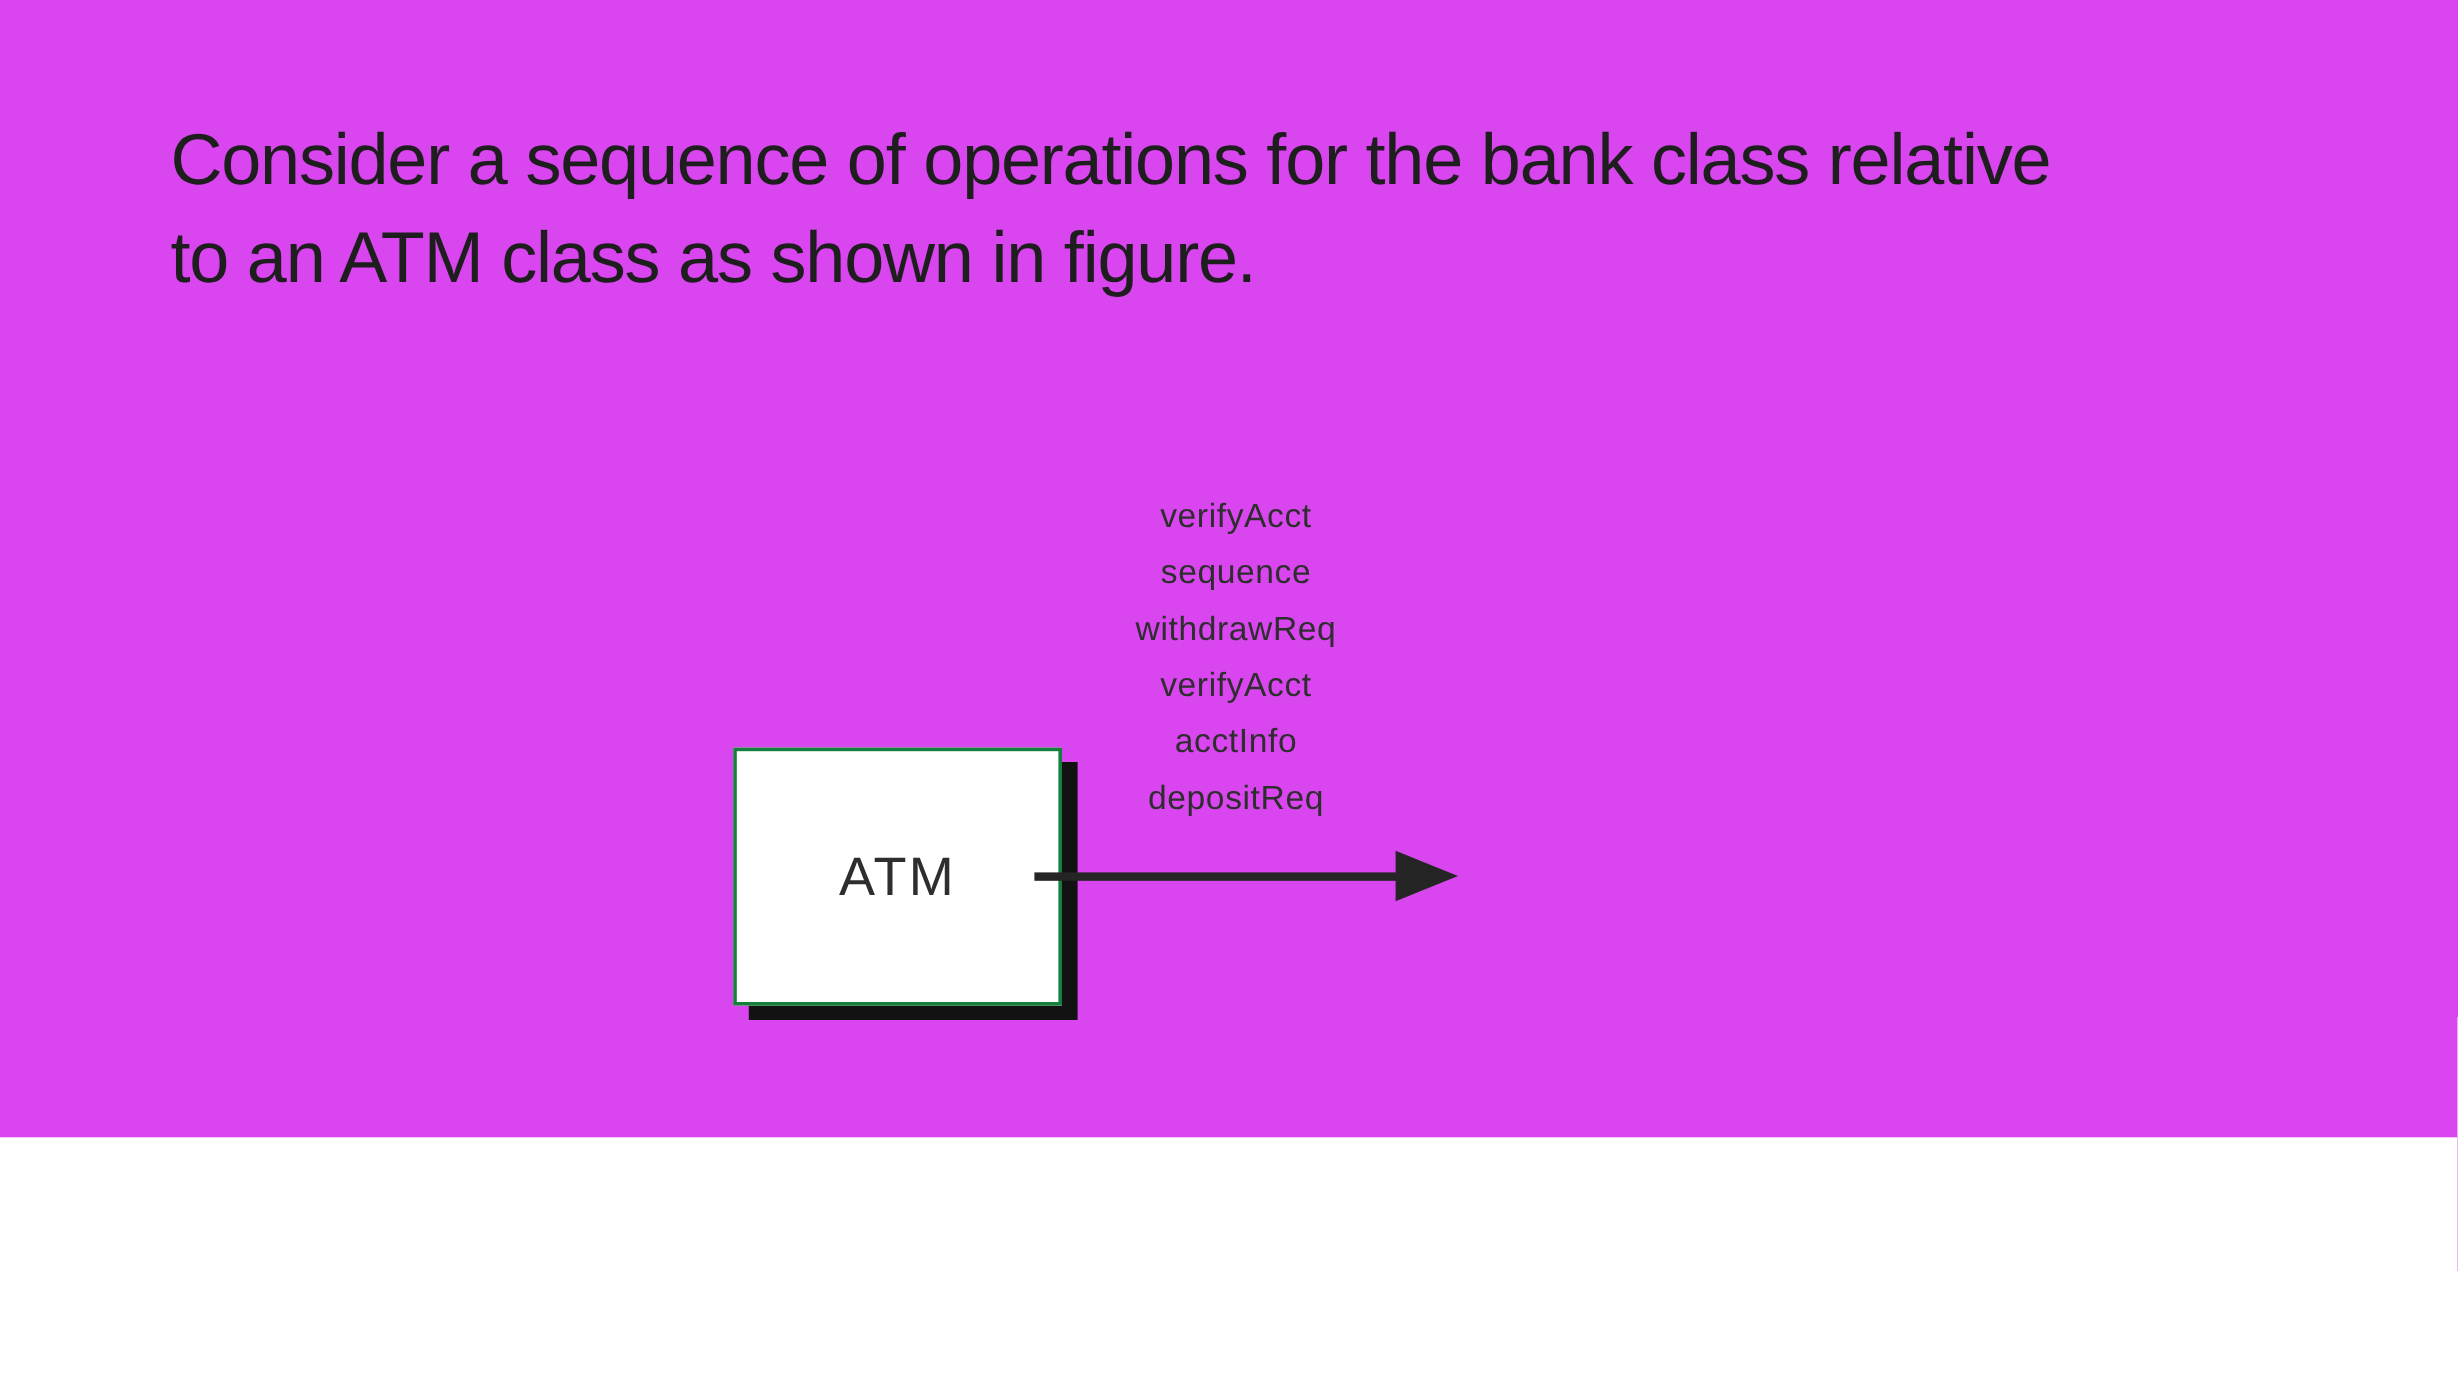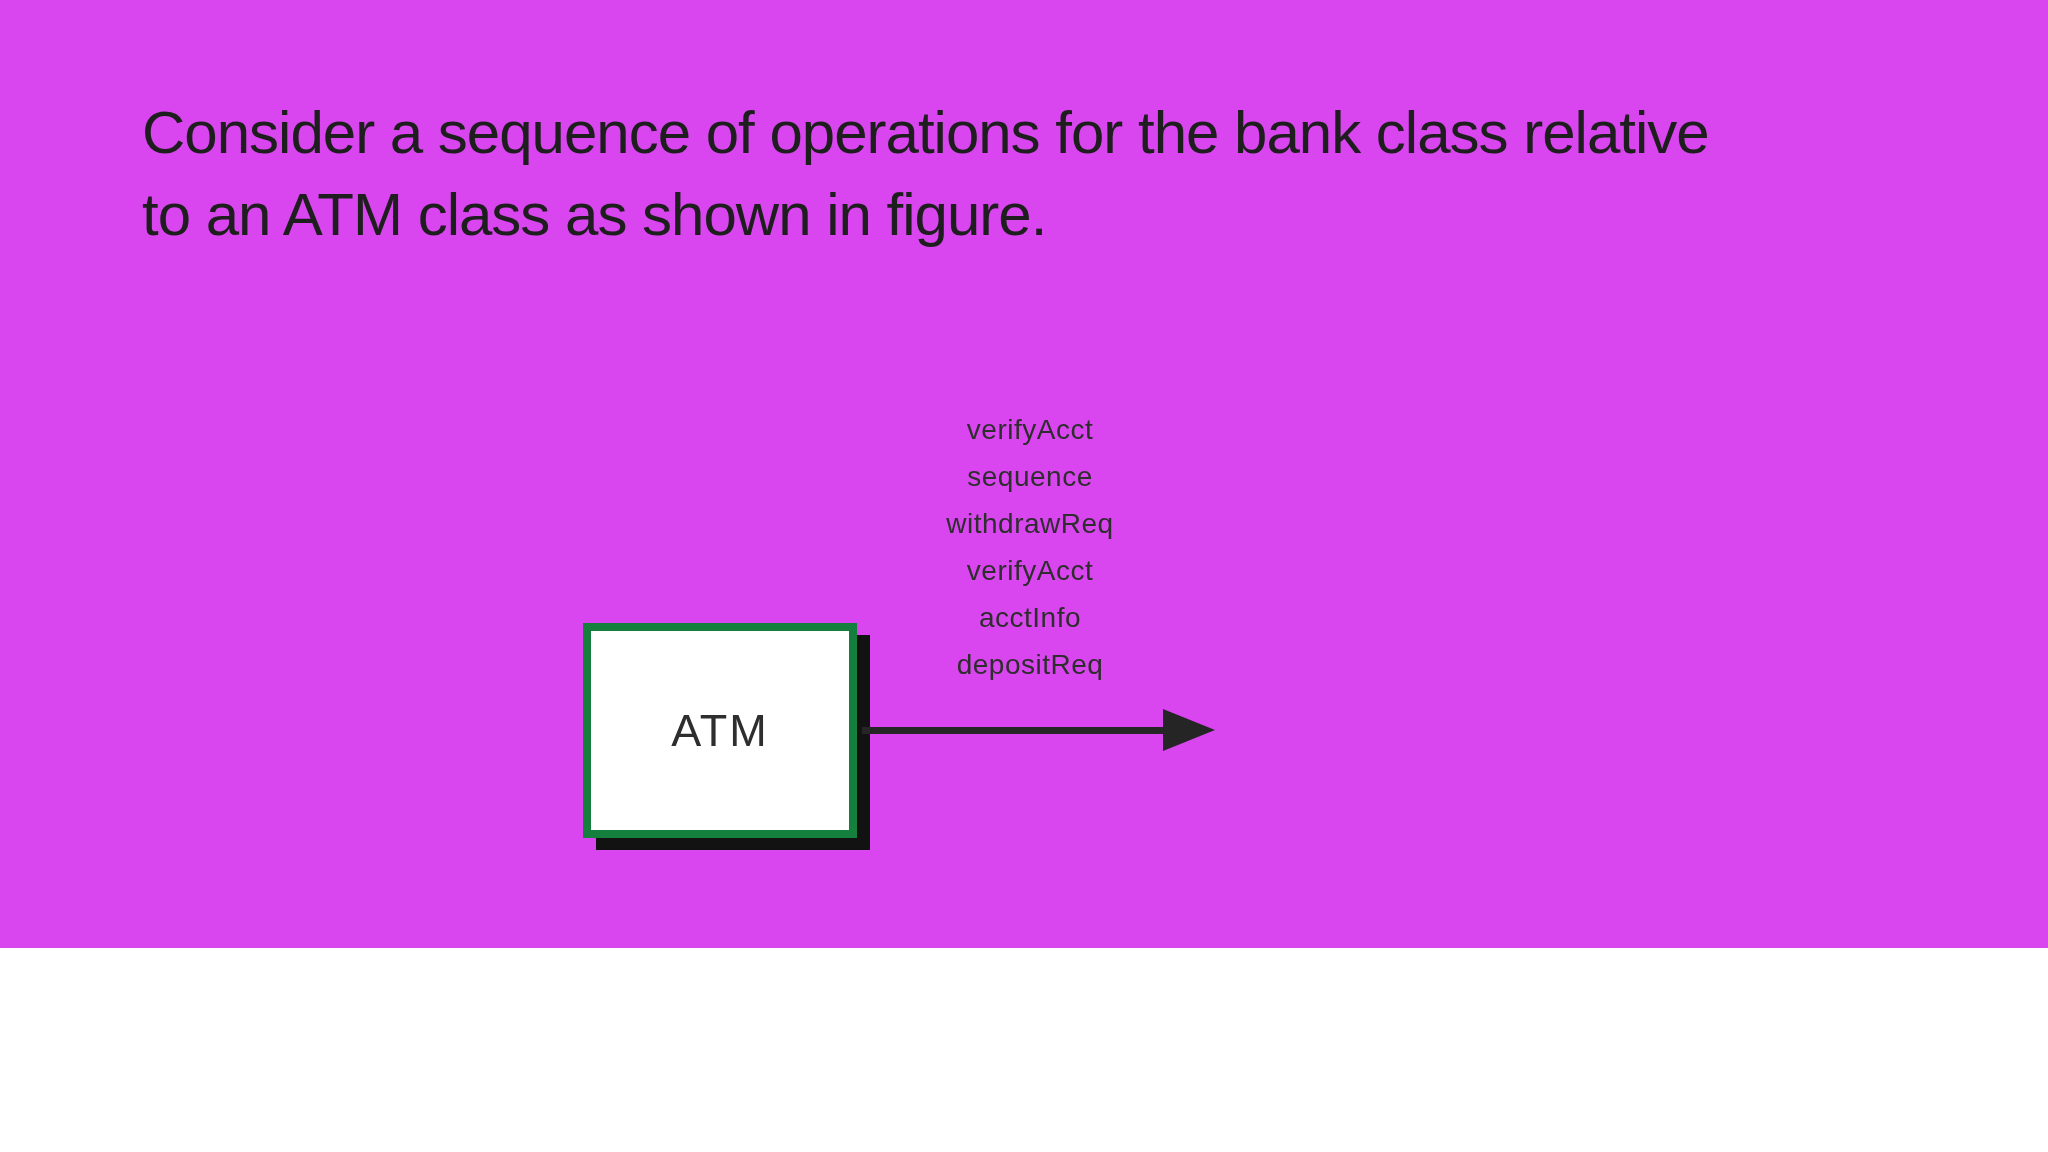--- a/index.html
+++ b/index.html
@@ -42,25 +42,26 @@
     color: #2e2e2e;
   }
 
   
   .class-box {
     position: absolute;
     box-sizing: border-box;
     width: 274px;
     height: 215px;
     background: #ffffff;
-    border: 8px solid #15803d;
+    border: 3px solid #15803d;
     box-shadow: 13px 12px 0 #121212;
     display: flex;
     align-items: center;
     justify-content: center;
+    margin-left: 28px;
   }
   .class-box .class-label {
     font-size: 45px;
     letter-spacing: 2px;
     color: #2e2e2e;
   }
   .box-atm  { left: 583px;  top: 623px; }
   .box-bank { left: 1215px; top: 625px; width: 275px; }
 
   

